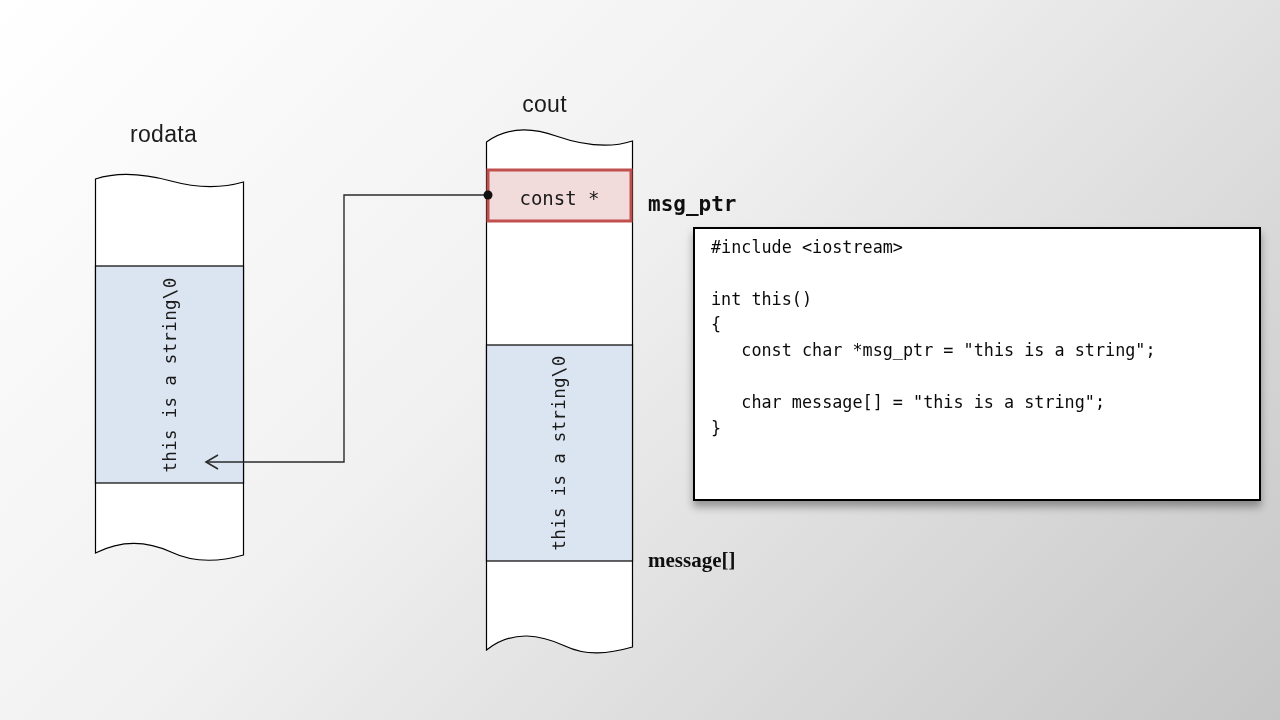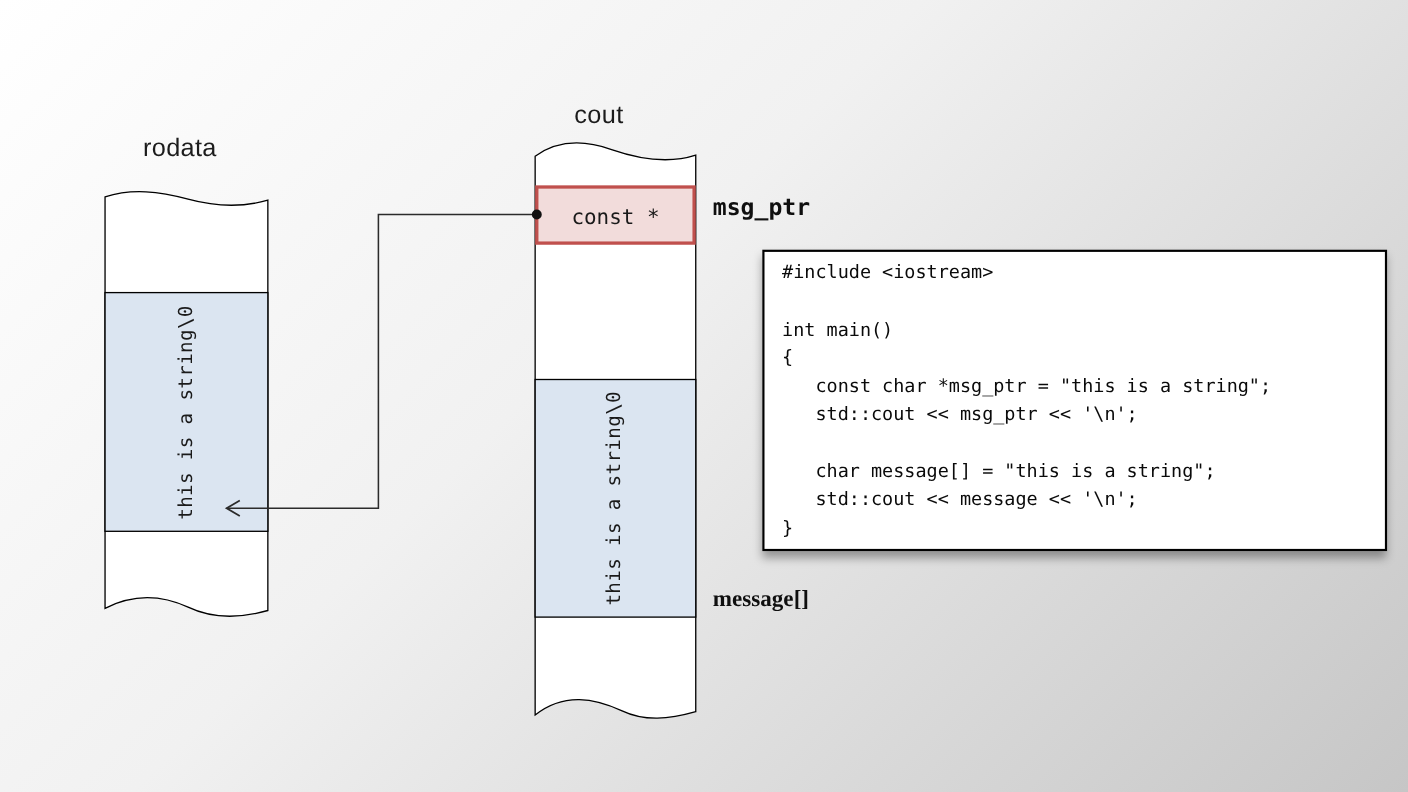--- a/index.html
+++ b/index.html
@@ -5,21 +5,21 @@
   html,body { margin:0; padding:0; }
   .stage {
     position:relative; width:1280px; height:720px; overflow:hidden;
     background: linear-gradient(135deg, #ffffff 0%, #f1f1f1 42%, #c6c6c6 100%);
     font-family:"Liberation Sans", sans-serif;
   }
   .abs { position:absolute; }
   .seg-label { font-size:23px; color:#1c1c1c; text-align:center; letter-spacing:0.3px; }
   .mono-label {
     font-family:"DejaVu Sans Mono", monospace; font-weight:bold;
-    font-size:21px; color:#0f0f0f; white-space:pre;
+    font-size:21px; color:#0f0f0f; white-space:pre;margin-top:16px;
   }
   .cell-text { font-family:"DejaVu Sans Mono", monospace; color:#1a1a1a; }
   .vtext {
     transform:rotate(-90deg); transform-origin:center center;
     text-align:center; font-size:17.5px; line-height:22px; height:22px;
     letter-spacing:0.3px; white-space:pre;
   }
   .ptr-cell-text { font-size:19px; text-align:center; }
   .code-box {
     box-sizing:border-box; background:#ffffff; border:2px solid #000000;
@@ -69,23 +69,21 @@
     <circle cx="488" cy="195" r="4.5" fill="#111111"></circle>
   </svg>
 
   <div class="abs mono-label" style="left:648px; top:176px;">msg_ptr</div>
 
   <div class="abs mono-label" style="left:648px; top:532px;font-family:Liberation Serif, serif;">message[]</div>
 
   <div class="abs code-box" style="left:693px; top:227px; width:568px; height:274px;">
     <div class="code-line">#include &lt;iostream&gt;</div>
     <div class="code-line"></div>
-    <div class="code-line">int main()</div>
+    <div class="code-line">int this()</div>
     <div class="code-line">{</div>
     <div class="code-line">   const char *msg_ptr = "this is a string";</div>
-    <div class="code-line">   std::cout &lt;&lt; msg_ptr &lt;&lt; '\n';</div>
     <div class="code-line"></div>
     <div class="code-line">   char message[] = "this is a string";</div>
-    <div class="code-line">   std::cout &lt;&lt; message &lt;&lt; '\n';</div>
     <div class="code-line">}</div>
   </div>
 
 </div>
 
 </body></html>

